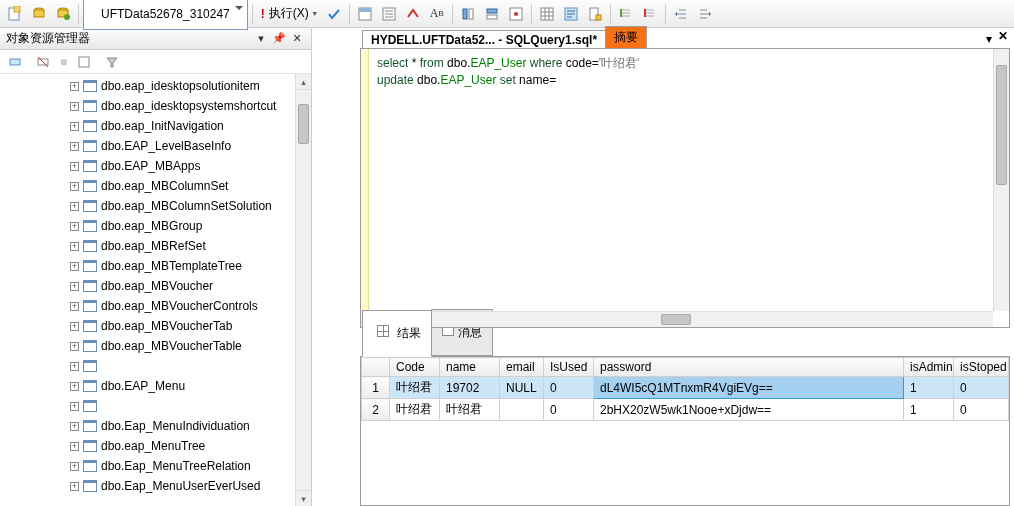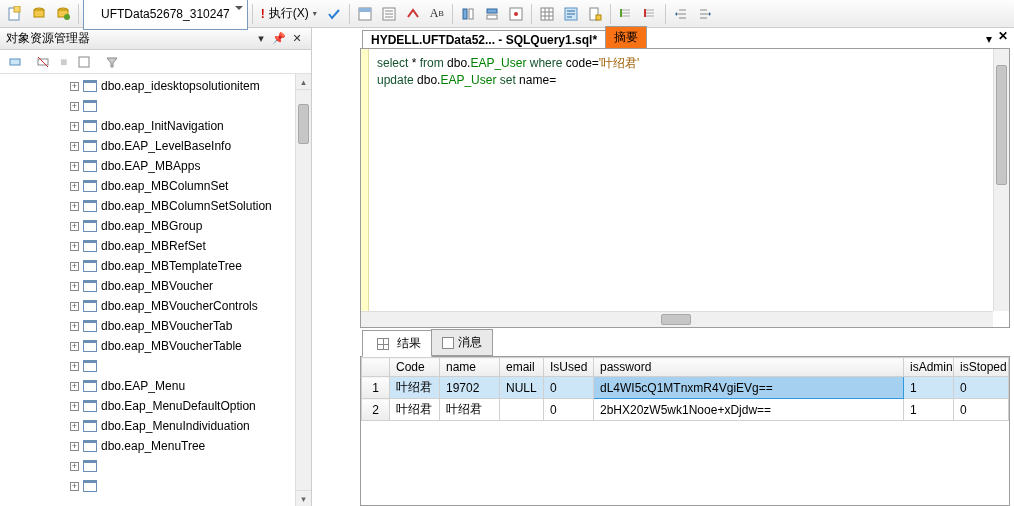--- a/index.html
+++ b/index.html
@@ -41,24 +41,24 @@
 .tab.active { background:#fff; font-weight:bold; position:relative; top:1px; }
 .editor-area { border:1px solid #9c9c9c; margin:0 4px; height:280px; display:flex; position:relative; }
 .ed-gutter { width:8px; background:#fffec8; border-right:1px solid #e0dfa0; }
 .ed-text { flex:1; padding:6px 8px; font-family:Consolas,"Courier New",monospace; font-size:13px; line-height:17px; white-space:pre; overflow:hidden; }
 .ed-sb-v { position:absolute; right:0; top:0; bottom:16px; width:16px; background:#f0f0f0; border-left:1px solid #ddd; }
 .ed-sb-v .vthumb { position:absolute; left:2px; right:2px; top:16px; height:120px; background:#c6c6c6; border:1px solid #a8a8a8; border-radius:2px; }
 .ed-sb-h { position:absolute; left:0; right:16px; bottom:0; height:16px; background:#f0f0f0; border-top:1px solid #ddd; }
 .ed-sb-h .hthumb { position:absolute; top:2px; bottom:2px; left:300px; width:30px; background:#c6c6c6; border:1px solid #a8a8a8; border-radius:2px; }
 .kw-blue { color:#14532d; }
 .kw-green { color:#008000; }
-.kw-red { color:#a16207; }
+.kw-red { color:#737373; }
 
 .result-tabs { height:24px; display:flex; align-items:flex-end; padding-left:6px; margin-top:4px; }
-.rtab { padding:4px 10px; border:1px solid #9c9c9c; background:#e9e9e9; font-size:12px; display:flex; align-items:center; gap:4px; margin-right:-1px; }
+.rtab { padding:14px 10px; border:1px solid #9c9c9c; background:#e9e9e9; font-size:12px; display:flex; gap:4px; margin-right:-1px; }
 .rtab.active { background:#fff; border-bottom-color:#fff; position:relative; top:1px; }
 .ric { width:12px; height:12px; }
 .ric.grid { background:linear-gradient(#fff,#fff); border:1px solid #888; position:relative; }
 .ric.grid::before,.ric.grid::after{content:"";position:absolute;background:#888;}
 .ric.grid::before{left:5px;top:0;bottom:0;width:1px;}
 .ric.grid::after{top:5px;left:0;right:0;height:1px;}
 .ric.msg { border:1px solid #888; background:#fff; }
 
 .grid { border:1px solid #9c9c9c; margin:0 4px 0 4px; flex:1; overflow:hidden; }
 table { border-collapse:collapse; width:100%; table-layout:fixed; }
@@ -229,20 +229,21 @@
     <div class="tree-wrap">
       <div class="tree" id="tree">
           <div class="node">
             <span class="tw">+</span>
             <span class="ic"></span>
             <span class="lbl">dbo.eap_idesktopsolutionitem</span>
           </div>
           <div class="node">
             <span class="tw">+</span>
             <span class="ic"></span>
+            <span class="lbl">dbo.eap_idesktopsystemshortcut</span>
           </div>
           <div class="node">
             <span class="tw">+</span>
             <span class="ic"></span>
             <span class="lbl">dbo.eap_InitNavigation</span>
           </div>
           <div class="node">
             <span class="tw">+</span>
             <span class="ic"></span>
             <span class="lbl">dbo.EAP_LevelBaseInfo</span>
@@ -302,39 +303,40 @@
             <span class="ic"></span>
           </div>
           <div class="node">
             <span class="tw">+</span>
             <span class="ic"></span>
             <span class="lbl">dbo.EAP_Menu</span>
           </div>
           <div class="node">
             <span class="tw">+</span>
             <span class="ic"></span>
-            <span class="lbl">dbo.Eap_MenuDefaultOption</span>
           </div>
           <div class="node">
             <span class="tw">+</span>
             <span class="ic"></span>
             <span class="lbl">dbo.Eap_MenuIndividuation</span>
           </div>
           <div class="node">
             <span class="tw">+</span>
             <span class="ic"></span>
             <span class="lbl">dbo.eap_MenuTree</span>
           </div>
           <div class="node">
             <span class="tw">+</span>
             <span class="ic"></span>
-          </div>
-          <div class="node">
-            <span class="tw">+</span>
-            <span class="ic"></span>
+            <span class="lbl">dbo.Eap_MenuTreeRelation</span>
+          </div>
+          <div class="node">
+            <span class="tw">+</span>
+            <span class="ic"></span>
+            <span class="lbl">dbo.Eap_MenuUserEverUsed</span>
           </div>
         </div>
       <div class="tree-sb">
         <div class="arr up">▴</div>
         <div class="thumb"></div>
         <div class="arr dn">▾</div>
       </div>
     </div>
   </div>
 

